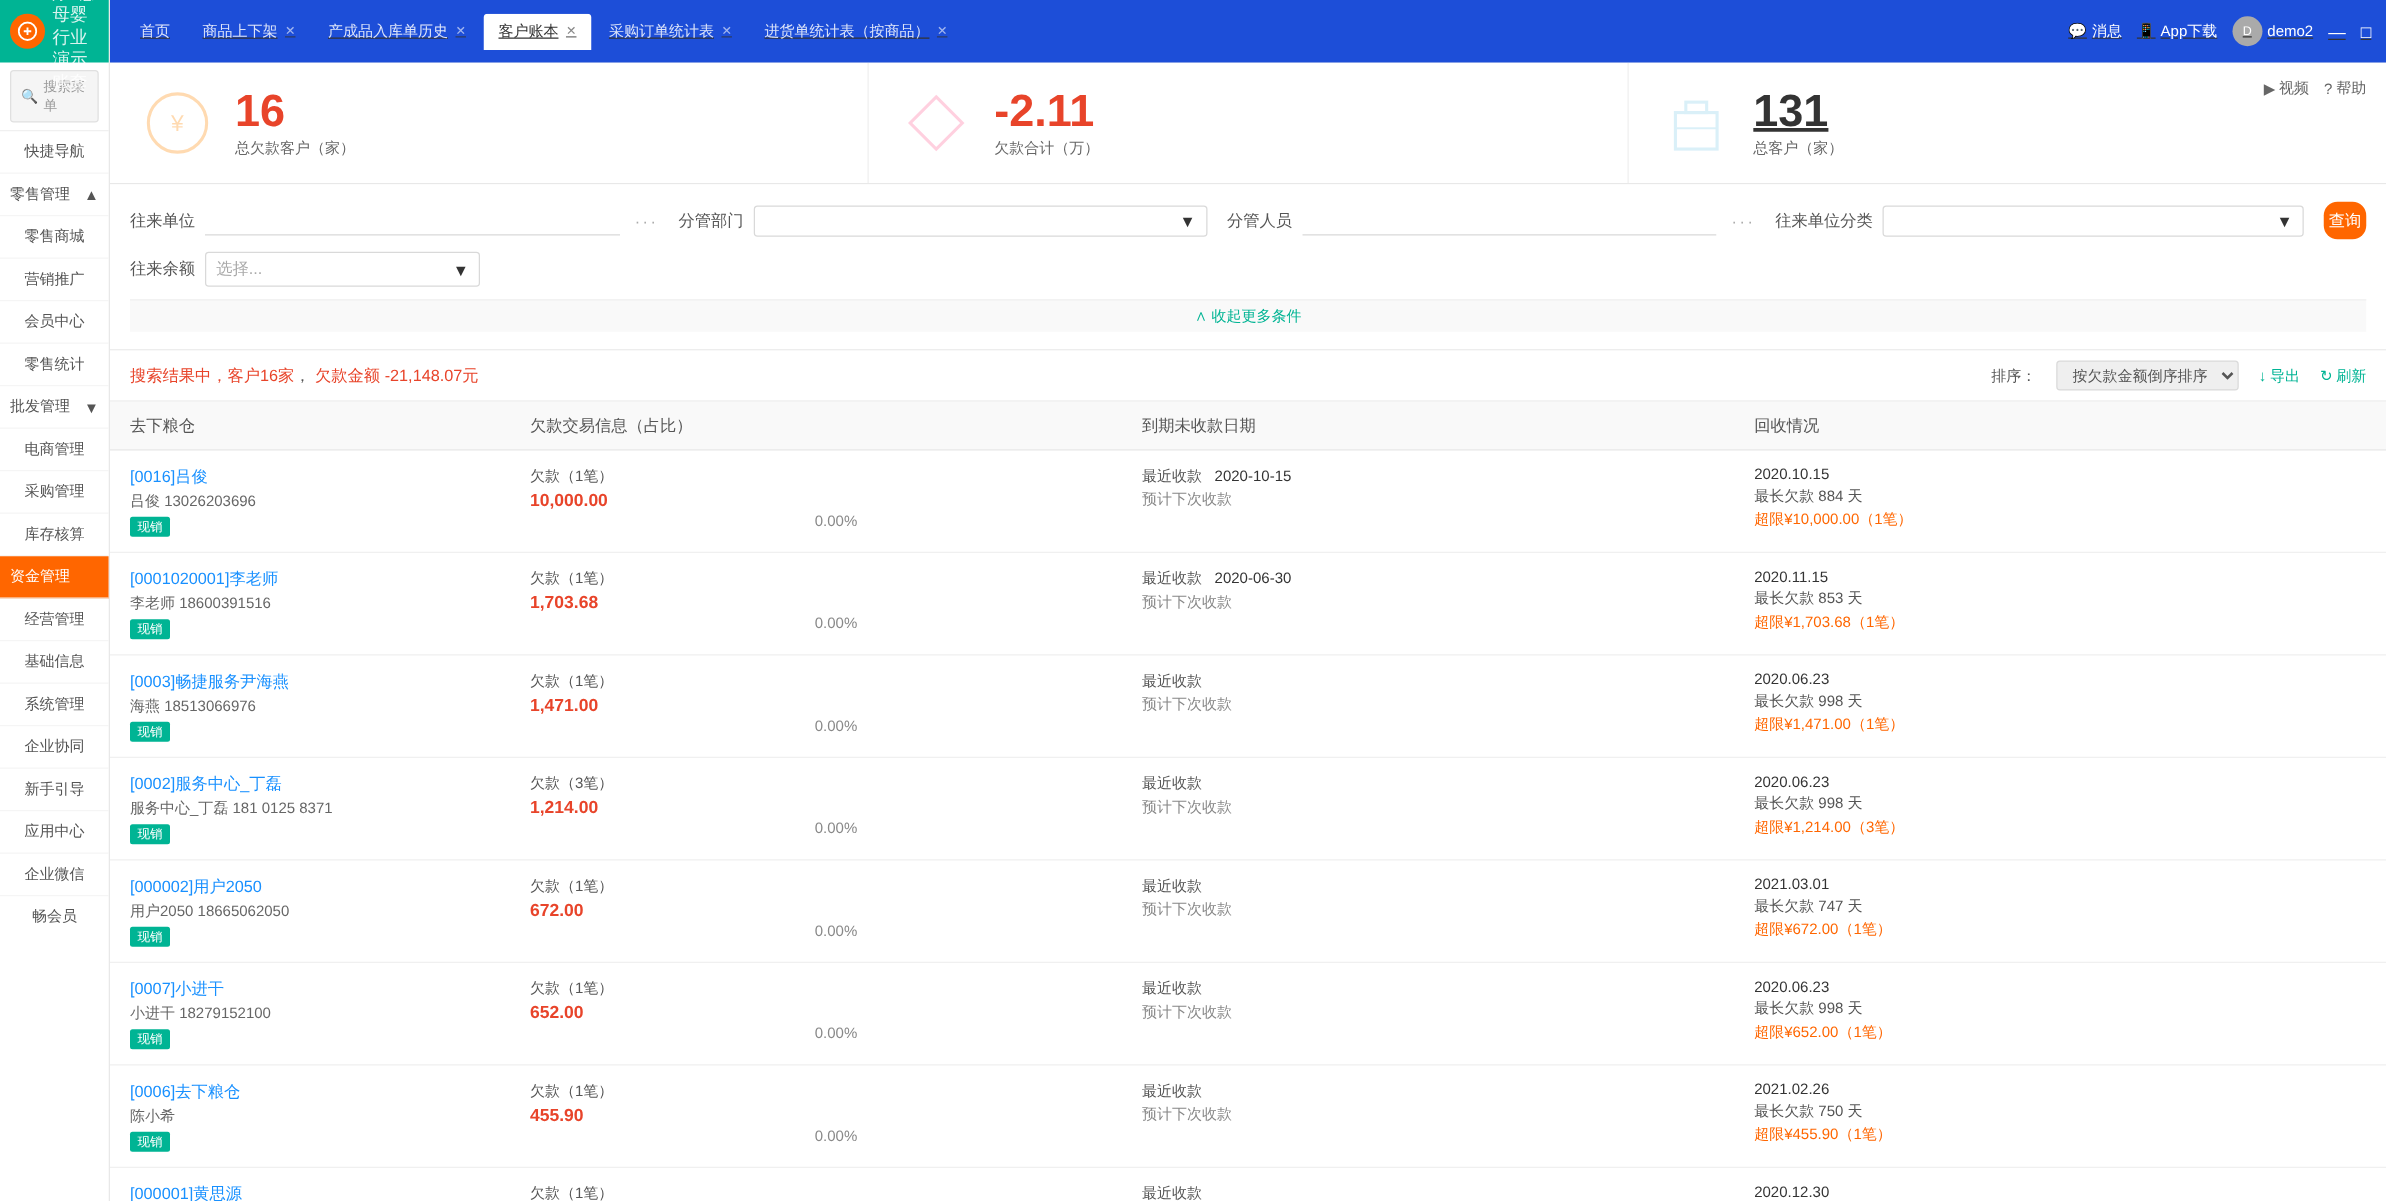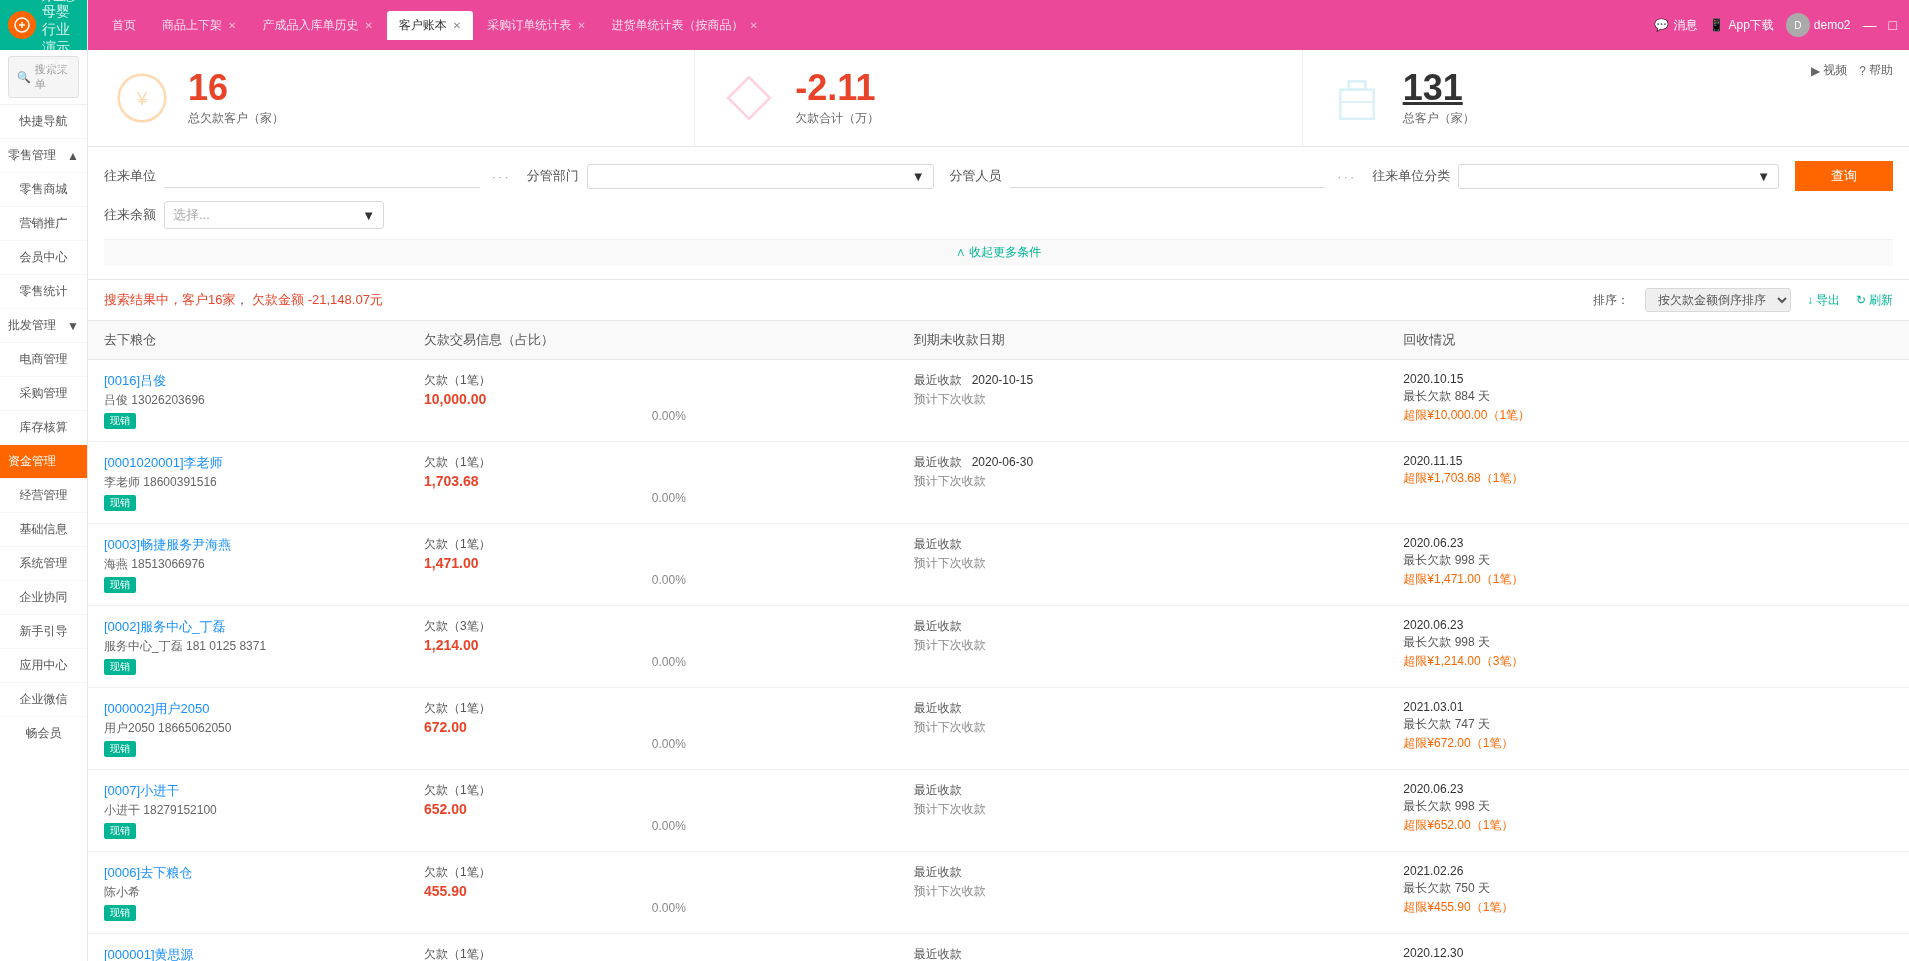--- a/index.html
+++ b/index.html
@@ -8,21 +8,21 @@
     
     .sidebar { width: 88px; background: #fff; display: flex; flex-direction: column; border-right: 1px solid #e8e8e8; flex-shrink: 0; }
     .sidebar-logo { background: #00b494; padding: 10px 8px; display: flex; align-items: center; gap: 6px; height: 50px; }
     .sidebar-logo-text { color: #fff; font-size: 11px; line-height: 1.3; }
     .sidebar-logo-sub { color: #fff; font-size: 14px; opacity: 0.85; }
 
     
     .main { flex: 1; display: flex; flex-direction: column; overflow: hidden; }
 
     
-    .topbar { background: #ec4899; height: 50px; display: flex; align-items: center; justify-content: space-between; padding: 0 12px; flex-shrink: 0; }
+    .topbar { background: #1d4ed8; height: 50px; display: flex; align-items: center; justify-content: space-between; padding: 0 12px; flex-shrink: 0; text-decoration: underline; }
     .topbar-tabs { display: flex; align-items: center; gap: 2px; flex: 1; overflow: hidden; }
     .topbar-tab { padding: 6px 12px; border-radius: 3px 3px 0 0; font-size: 12px; cursor: pointer; display: flex; align-items: center; gap: 4px; white-space: nowrap; color: rgba(255,255,255,0.85); }
     .topbar-tab.active { background: #fff; color: #333; }
     .topbar-tab .close-x { font-size: 10px; color: inherit; opacity: 0.7; margin-left: 2px; }
     .topbar-actions { display: flex; align-items: center; gap: 12px; color: #fff; font-size: 12px; }
 
     
     .content { flex: 1; overflow-y: auto; background: #f5f5f5; }
 
     
@@ -39,21 +39,21 @@
 
     
     .filter-area { background: #fff; padding: 14px 16px; border-bottom: 1px solid #e8e8e8; }
     .filter-row { display: flex; align-items: center; gap: 16px; margin-bottom: 10px; }
     .filter-row:last-child { margin-bottom: 0; }
     .filter-item { display: flex; align-items: center; gap: 8px; flex: 1; }
     .filter-label { font-size: 13px; color: #555; white-space: nowrap; }
     .filter-input { flex: 1; border: none; border-bottom: 1px solid #d9d9d9; padding: 4px 8px; font-size: 13px; outline: none; background: transparent; }
     .filter-select { flex: 1; border: 1px solid #d9d9d9; padding: 4px 8px; font-size: 13px; outline: none; background: #fff; border-radius: 3px; display: flex; align-items: center; justify-content: space-between; cursor: pointer; }
     .filter-dots { color: #aaa; letter-spacing: 2px; margin-left: 4px; }
-    .filter-search-btn { background: #ff6600; color: #fff; border: none; padding: 6px 36px; border-radius: 0; cursor: pointer; font-size: 13px; }
+    .filter-search-btn { background: #ff6600; color: #fff; border: none; padding: 6px 4px; border-radius: 11px; cursor: pointer; font-size: 13px; }
     .collapse-row { text-align: center; padding: 4px; cursor: pointer; color: #00b494; font-size: 12px; background: #f9f9f9; border-top: 1px solid #f0f0f0; margin-top: 8px; }
 
     
     .result-bar { background: #fff; padding: 8px 16px; border-bottom: 1px solid #e8e8e8; display: flex; align-items: center; justify-content: space-between; }
     .result-info { font-size: 13px; color: #555; }
     .result-info span { color: #e8442a; }
     .result-actions { display: flex; align-items: center; gap: 16px; font-size: 12px; color: #555; }
     .result-actions .sort-select { border: 1px solid #d9d9d9; padding: 3px 8px; border-radius: 3px; font-size: 12px; }
 
     
@@ -326,20 +326,21 @@
       <div class="debt-count">欠款（1笔）</div>
       <div class="debt-amount">1,703.68</div>
       <div class="debt-ratio">0.00%</div>
     </div>
     <div class="payback-info">
       <div>最近收款 &nbsp; <span class="payback-date">2020-06-30</span></div>
       <div class="payback-next">预计下次收款</div>
     </div>
     <div class="overdue-info">
       <div class="overdue-date">2020.11.15</div>
+      <div class="overdue-days">最长欠款 853 天</div>
       <div class="overdue-amount">超限¥1,703.68（1笔）</div>
     </div>
   </div>
           <div class="table-row">
     <div class="customer-info">
       <div class="customer-name">[0003]<span style="color:#1890ff;">畅捷服务尹海燕</span></div>
       <div class="customer-phone">海燕 18513066976</div>
       <span class="customer-tag">现销</span>
     </div>
     <div class="debt-info">

